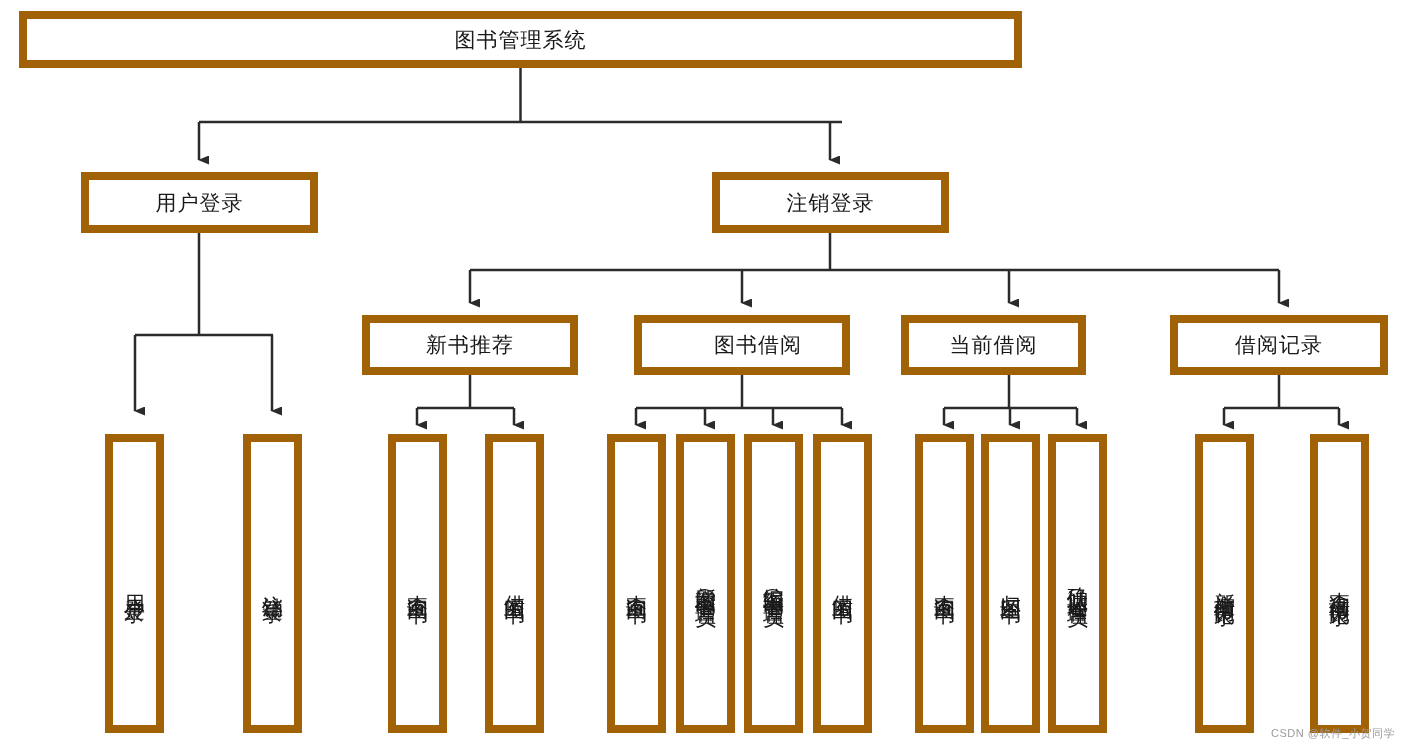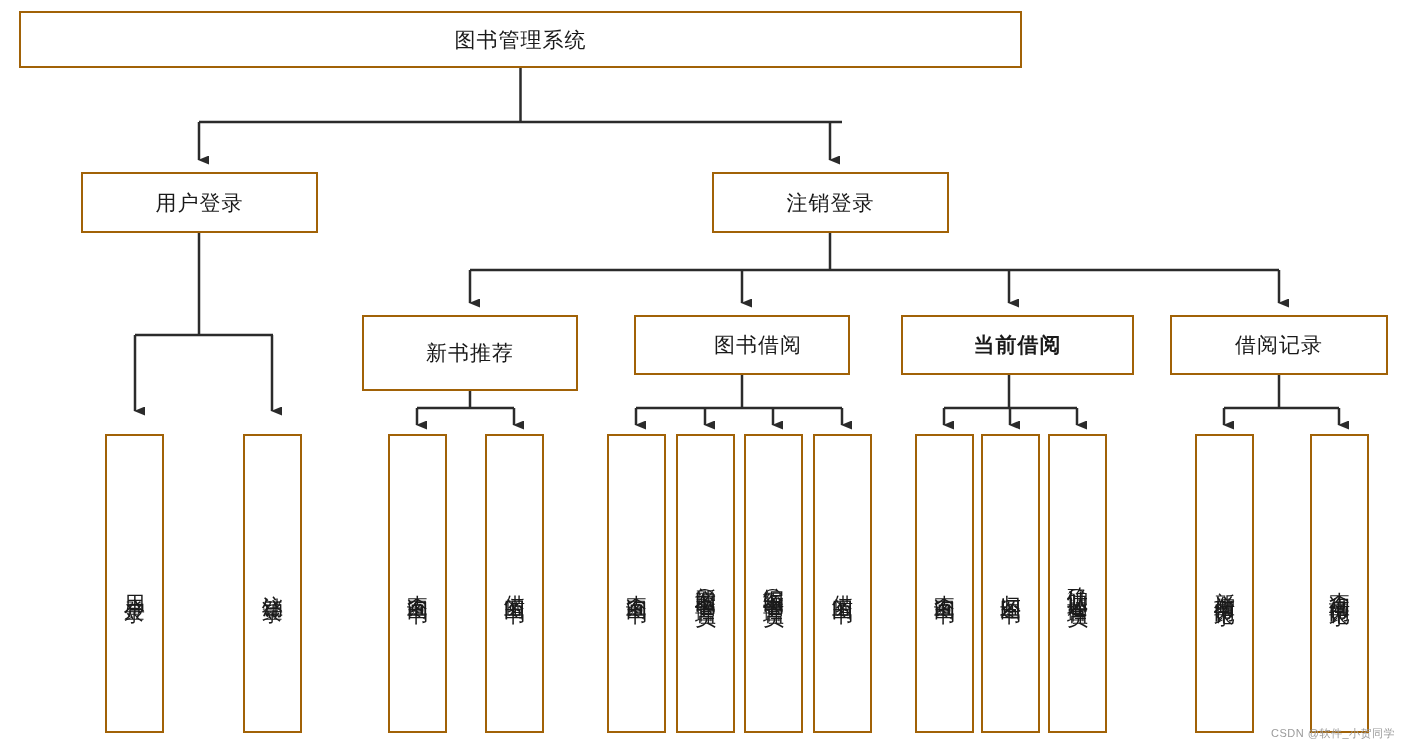--- a/index.html
+++ b/index.html
@@ -23,21 +23,21 @@
     left: 0;
     top: 0;
     width: 1405px;
     height: 747px;
     pointer-events: none;
   }
   .node {
     position: absolute;
     box-sizing: border-box;
     background: #ffffff;
-    border: 2px solid #a16207;
+    border: 8px solid #a16207;
     display: flex;
     align-items: center;
     justify-content: center;
     color: #1a1a1a;
   }
   .node.horizontal {
     font-size: 21px;
     letter-spacing: 1px;
     line-height: 1.2;
     text-align: center;
@@ -129,27 +129,27 @@
     <span class="node-label">图书管理系统</span>
   </div>
 
   <div class="node horizontal" style="left:81px; top:172px; width:237px; height:61px;">
     <span class="node-label">用户登录</span>
   </div>
   <div class="node horizontal" style="left:712px; top:172px; width:237px; height:61px;">
     <span class="node-label">注销登录</span>
   </div>
 
-  <div class="node horizontal" style="left:362px; top:315px; width:216px; height:76px;">
+  <div class="node horizontal" style="left:362px; top:315px; width:216px; height:60px;">
     <span class="node-label">新书推荐</span>
   </div>
   <div class="node horizontal" style="left:634px; top:315px; width:216px; height:60px;padding-left:32px;">
     <span class="node-label">图书借阅</span>
   </div>
-  <div class="node horizontal" style="left:901px; top:315px; width:233px; height:60px;font-weight:bold;">
+  <div class="node horizontal" style="left:901px; top:315px; width:185px; height:60px;">
     <span class="node-label">当前借阅</span>
   </div>
   <div class="node horizontal" style="left:1170px; top:315px; width:218px; height:60px;">
     <span class="node-label">借阅记录</span>
   </div>
 
   <div class="node vertical" style="left:105px; top:434px; width:59px; height:299px;">
     <span class="node-label">用户登录</span>
   </div>
   <div class="node vertical" style="left:243px; top:434px; width:59px; height:299px;">

